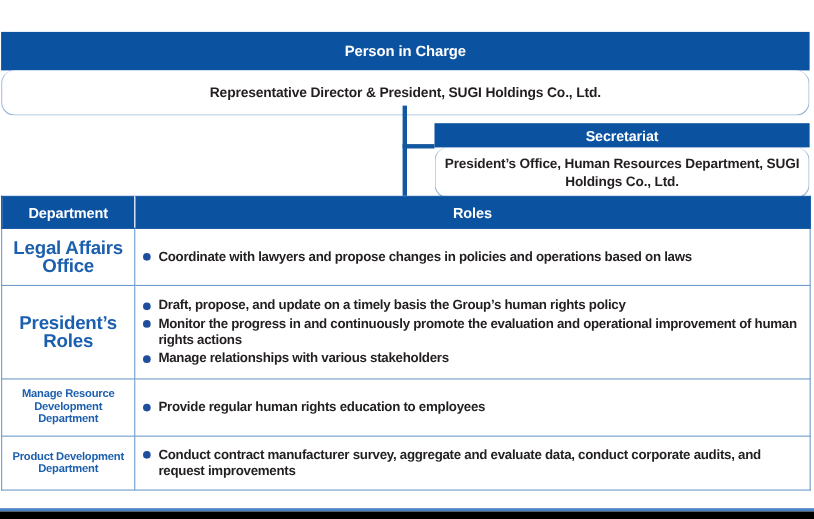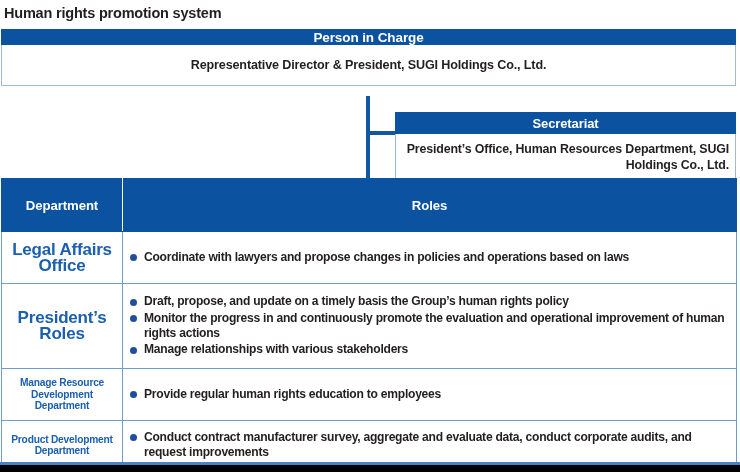--- a/index.html
+++ b/index.html
@@ -48,37 +48,38 @@
     font-weight: bold;
     text-align: center;
     letter-spacing: -0.1px;
     display: flex;
     align-items: center;
     justify-content: center;
   }
   .org-box .org-body {
     color: #231f20;
     font-weight: bold;
-    text-align: right;
+    text-align: center;
     display: flex;
     align-items: center;
     justify-content: center;
     box-sizing: border-box;
+    border-radius: 12px;
   }
 
   
   #person-in-charge {
     left: 1px;
     top: 29px;
     width: 735px;
     height: 67px;
     border: none;
   }
   #person-in-charge .org-head {
-    height: 16px;
+    height: 35px;
     font-size: 13.5px;
   }
   #person-in-charge .org-body {
     height: 41px;
     font-size: 12.6px;
     border: 1px solid #9cb9d8;
     border-top: none;
     background: #ffffff;
     letter-spacing: -0.15px;
   }
@@ -135,21 +136,21 @@
   #roles-table col.c-dept { width: 121px; }
   #roles-table col.c-roles { width: 614px; }
 
   #roles-table th {
     background: #0b52a0;
     color: #ffffff;
     font-size: 13.2px;
     font-weight: bold;
     text-align: center;
     height: 28px;
-    padding: 12px;
+    padding: 0;
     letter-spacing: -0.1px;
     border: 1px solid #0b52a0;
   }
   #roles-table th.th-dept {
     border-right: 1px solid #ffffff;
   }
 
   #roles-table td {
     border: 1px solid #6f9ccb;
     padding: 0;
@@ -226,21 +227,20 @@
     width: 740px;
     height: 7px;
     background: #000000;
   }
 </style>
 </head>
 <body>
 
 <div id="page">
 
-  <div class="page-title">Human rights promotion system</div>
 
   <div class="org-box" id="person-in-charge">
     <div class="org-head">Person in Charge</div>
     <div class="org-body">Representative Director &amp; President, SUGI Holdings Co., Ltd.</div>
   </div>
 
   <div class="connector" id="conn-vert"></div>
   <div class="connector" id="conn-horiz"></div>
 
   <div class="org-box" id="secretariat">

